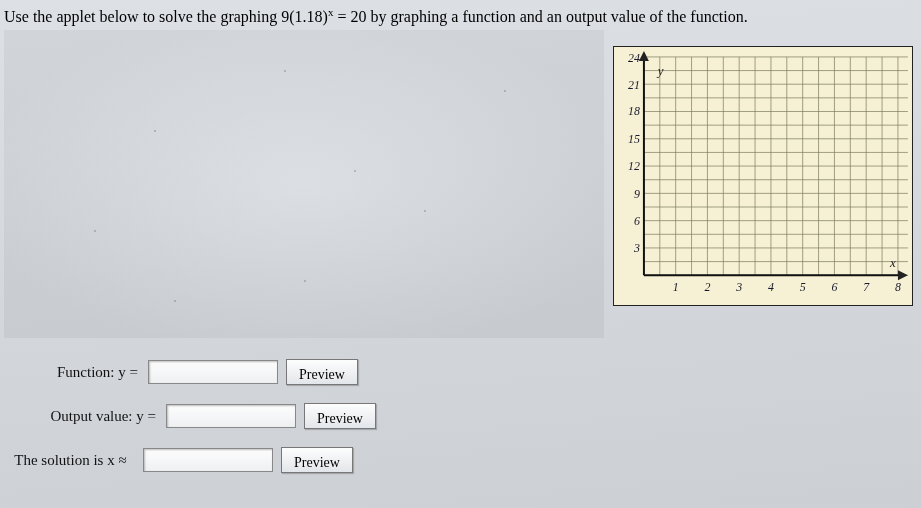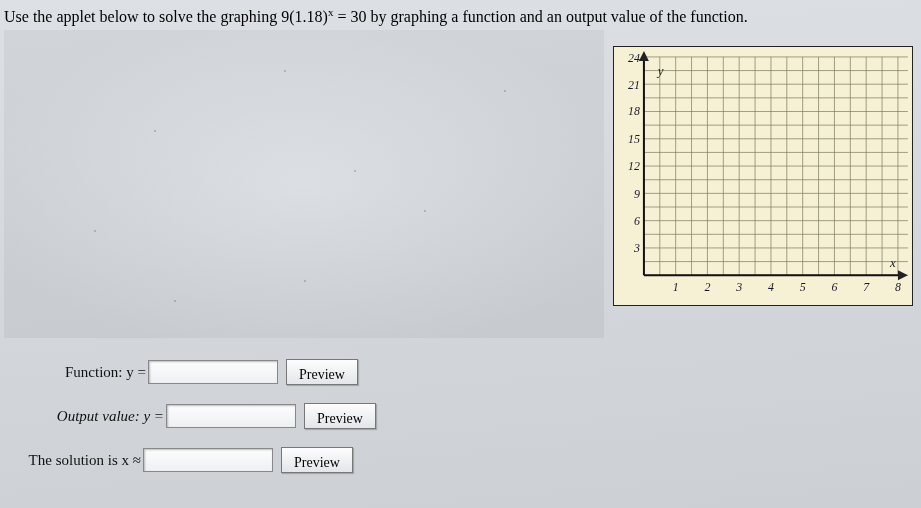--- a/index.html
+++ b/index.html
@@ -63,26 +63,26 @@
   .row {
     display: flex;
     align-items: center;
     margin-bottom: 16px;
     height: 28px;
   }
   .row-label {
     font-size: 15px;
     color: #111;
     text-align: right;
-    padding-right: 2px;
+    padding-right: 10px;
     font-family: "Times New Roman", serif;
   }
   .row1 .row-label { width: 140px; }
-  .row2 .row-label { width: 158px; font-style: italic; }
-  .row3 .row-label { width: 135px; }
+  .row2 .row-label { width: 158px; }
+  .row3 .row-label { width: 135px; text-align: center; }
   .field {
     border: 1px solid #888;
     background: linear-gradient(#fdfdfd,#eef0f2);
     box-shadow: inset 1px 1px 2px rgba(0,0,0,0.25);
     height: 24px;
     font-size: 14px;
     padding: 2px 4px;
     font-family: sans-serif;
   }
   .row1 .field { width: 130px; }
@@ -97,21 +97,21 @@
     font-size: 14px;
     font-family: "Times New Roman", serif;
     box-shadow: 1px 1px 1px rgba(0,0,0,0.2);
     cursor: pointer;
   }
 </style>
 </head>
 <body>
 
 <div class="prompt">
-  <span>Use the applet below to solve the graphing </span><span>9(1.18)</span><span class="sup">x</span><span> = 30 by graphing a function and an output value of the function.</span>
+  <span>Use the applet below to solve the graphing </span><span>9(1.18)</span><span class="sup">x</span><span> = 20 by graphing a function and an output value of the function.</span>
 </div>
 
 <div class="applet-area">
   <div class="speck s1"></div>
     <div class="speck s2"></div>
     <div class="speck s3"></div>
   <div class="speck s4"></div>
     <div class="speck s5"></div>
     <div class="speck s6"></div>
   <div class="speck s7"></div>

